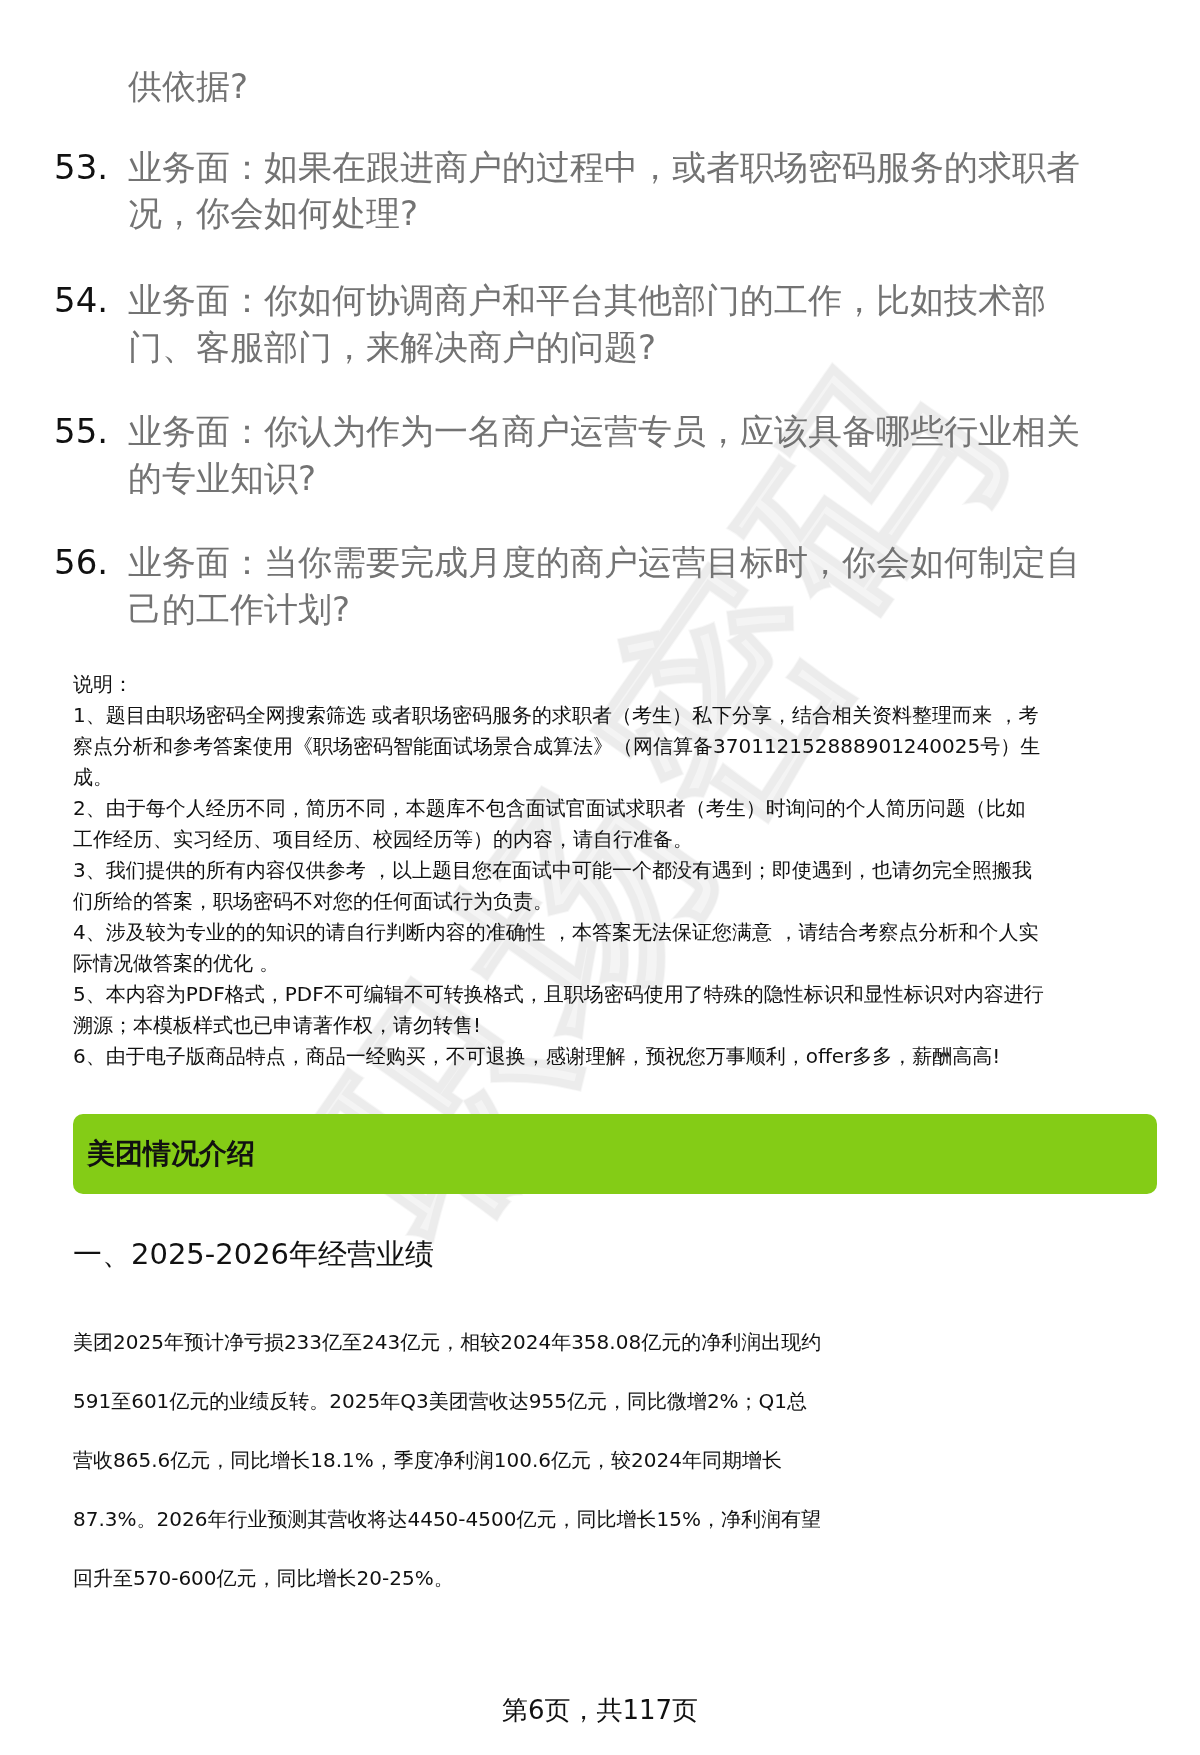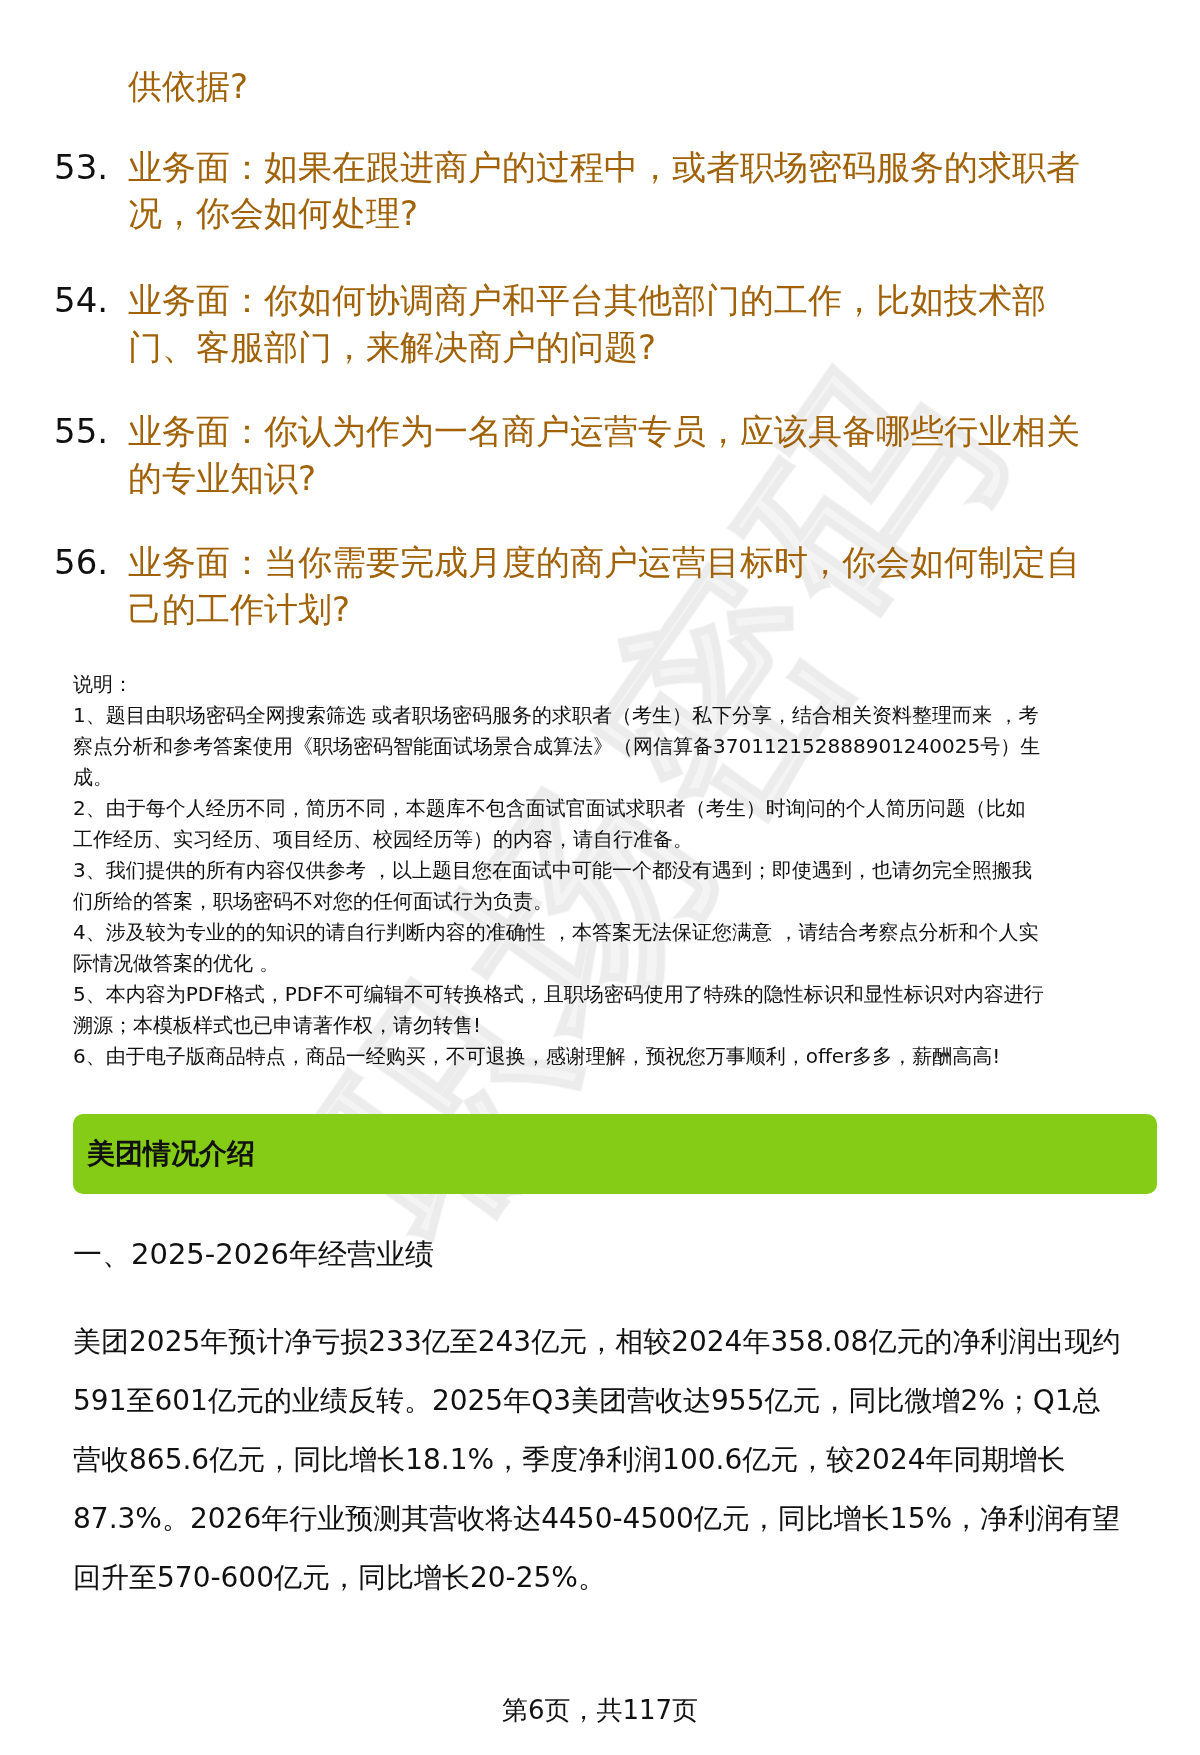--- a/index.html
+++ b/index.html
@@ -38,21 +38,21 @@
     pointer-events: none;
     z-index: 0;
     -webkit-text-stroke: 2px rgba(0,0,0,0.03);
   }
   
   .q-line {
     position: absolute;
     font-size: 34px;
     line-height: 40px;
     white-space: nowrap;
-    color: #a16207;
+    color: #737373;
     z-index: 1;
   }
   .q-num {
     position: absolute;
     left: 54px;
     font-size: 34px;
     line-height: 40px;
     color: #111111;
     z-index: 1;
   }
@@ -93,21 +93,21 @@
     top: 1234px;
     font-size: 29px;
     line-height: 40px;
     white-space: nowrap;
     color: #111111;
     z-index: 1;
   }
   .body-line {
     position: absolute;
     left: 73px;
-    font-size: 28px;
+    font-size: 20px;
     line-height: 40px;
     white-space: nowrap;
     color: #111111;
     z-index: 1;
   }
   .footer {
     position: absolute;
     left: 0;
     width: 1200px;
     top: 1690px;

